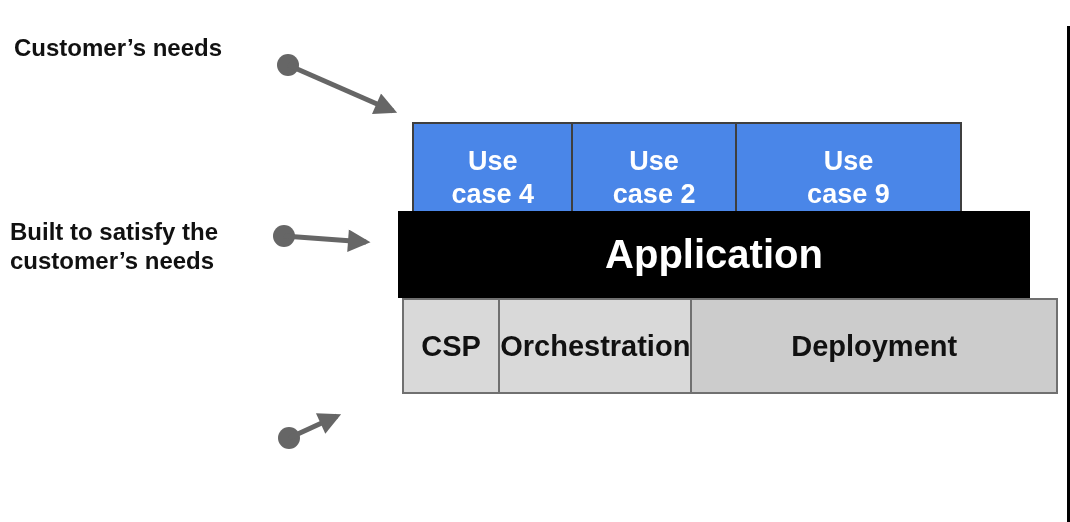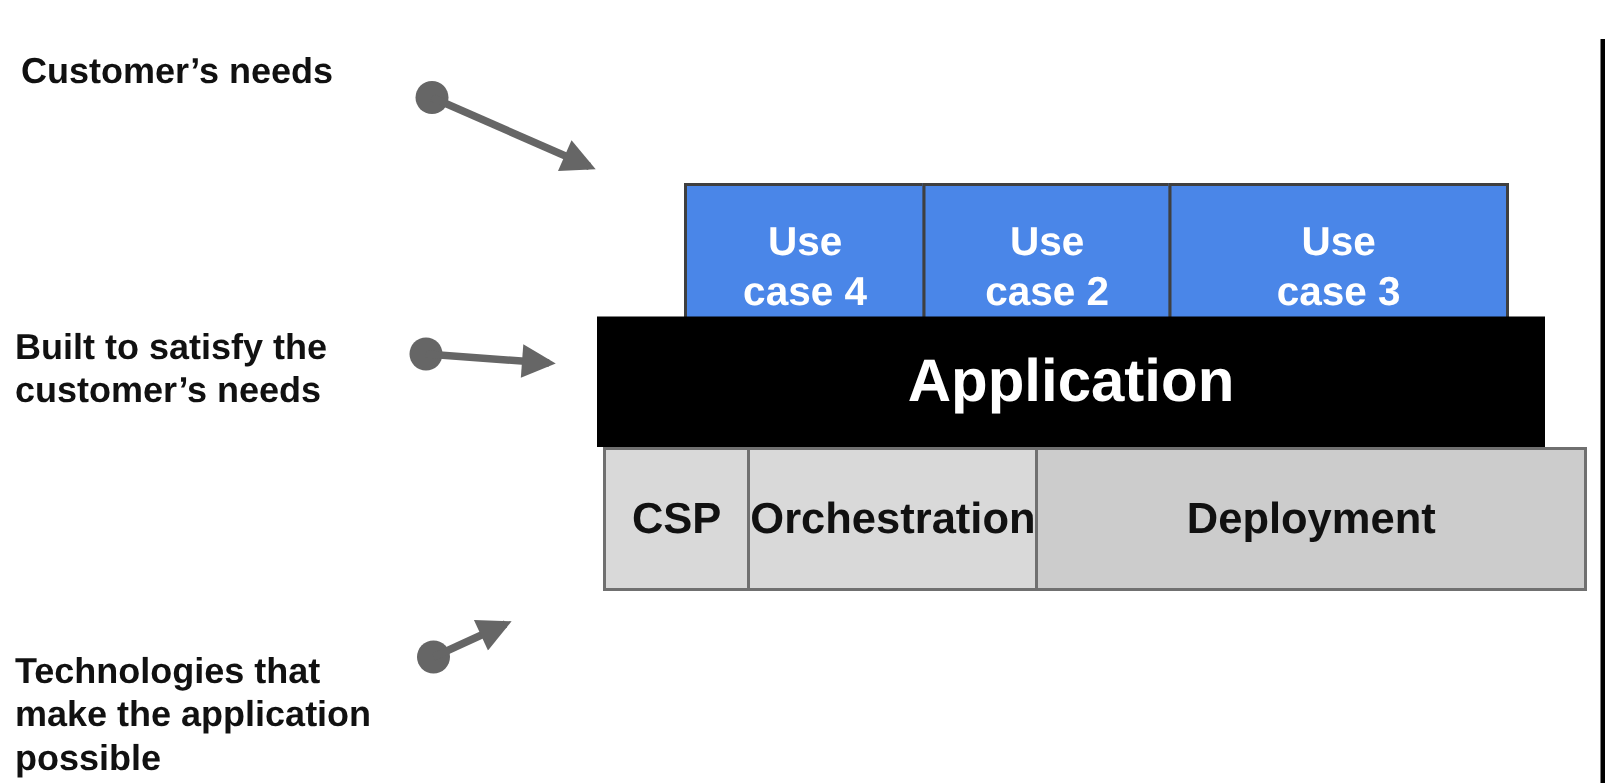--- a/index.html
+++ b/index.html
@@ -42,21 +42,21 @@
     pointer-events: none;
   }
 
   
   .row {
     position: absolute;
     display: flex;
     box-sizing: border-box;
   }
   .row--usecases {
-    left: 456px; top: 96px;
+    left: 412px; top: 96px;
     width: 550px; height: 112px;
   }
   .cell {
     box-sizing: border-box;
     display: flex;
     flex-direction: column;
     align-items: center;
     justify-content: center;
     text-align: center;
     font-weight: bold;
@@ -109,25 +109,20 @@
 
   <div class="annotation annotation--customer">
     <div>Customer’s needs</div>
   </div>
 
   <div class="annotation annotation--built">
     <div>Built to satisfy the</div>
     <div>customer’s needs</div>
   </div>
 
-  <div class="annotation annotation--tech">
-    <div>Technologies that</div>
-    <div>make the application</div>
-    <div>possible</div>
-  </div>
 
   <svg class="arrows" viewBox="0 0 1070 522" xmlns="http://www.w3.org/2000/svg">
     <defs>
       <marker id="arrowhead" viewBox="0 0 10 10" refX="8" refY="5" markerWidth="5.5" markerHeight="4.5" orient="auto" markerUnits="strokeWidth">
         <path d="M0,0 L10,5 L0,10 Z" fill="#666666"></path>
       </marker>
     </defs>
     <g stroke="#666666" stroke-width="5" fill="#666666">
       <circle cx="288" cy="39" r="11" stroke="none"></circle>
       <line x1="288" y1="39" x2="393" y2="85" marker-end="url(#arrowhead)"></line>
@@ -146,21 +141,21 @@
     <div class="cell cell--usecase cell--uc1">
       <div>Use</div>
       <div>case 4</div>
     </div>
     <div class="cell cell--usecase cell--uc2">
       <div>Use</div>
       <div>case 2</div>
     </div>
     <div class="cell cell--usecase cell--uc3">
       <div>Use</div>
-      <div>case 3</div>
+      <div>case 9</div>
     </div>
   </div>
 
   <div class="app-box">
     <span>Application</span>
   </div>
 
   <div class="row row--tech">
     <div class="cell cell--tech cell--csp">
       <span>CSP</span>

